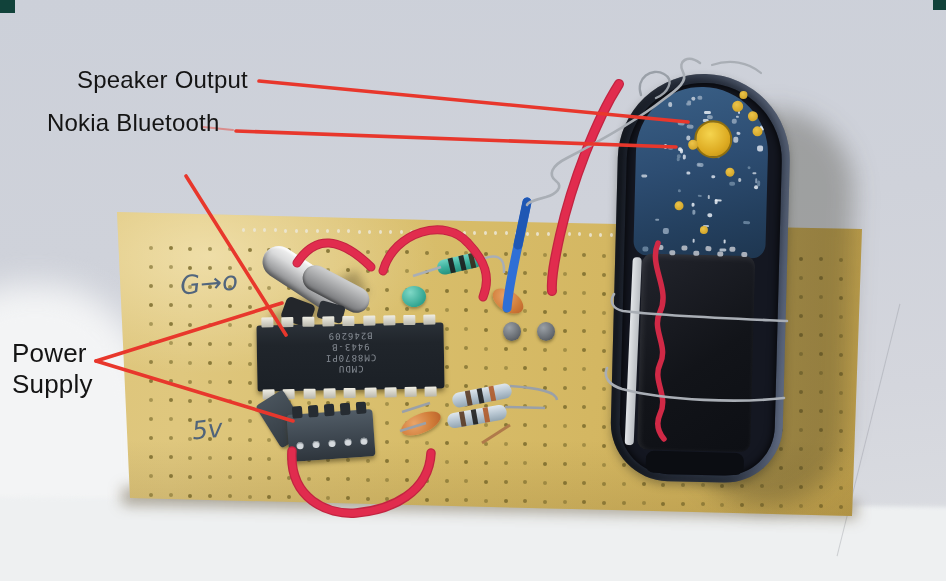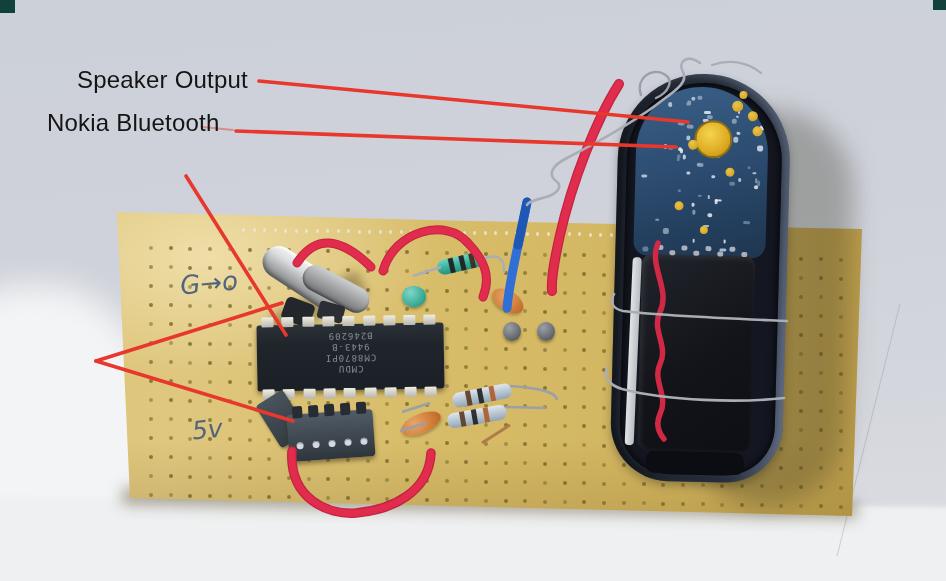--- a/index.html
+++ b/index.html
@@ -822,13 +822,15 @@
   <svg class="layer" width="946" height="581">
     <path d="M 203,127 L 233,130" stroke-width="2" opacity=".45" fill="none" stroke-linecap="round" stroke="#e8372c"></path>
     <path d="M 259,81 L 688,122" stroke-width="3.6" fill="none" stroke-linecap="round" stroke="#e8372c"></path>
     <path d="M 236,131 L 676,147" stroke-width="3.6" fill="none" stroke-linecap="round" stroke="#e8372c"></path>
     <path d="M 186,176 L 286,335" stroke-width="3.6" fill="none" stroke-linecap="round" stroke="#e8372c"></path>
     <path d="M 96,361 L 282,303" stroke-width="3.6" fill="none" stroke-linecap="round" stroke="#e8372c"></path>
     <path d="M 96,361 L 293,421" stroke-width="3.6" fill="none" stroke-linecap="round" stroke="#e8372c"></path>
   </svg>
   <div class="abs label lab-speaker">Speaker Output</div>
   <div class="abs label lab-nokia">Nokia Bluetooth</div>
+  <div class="abs label lab-power">Power
+Supply</div>
 </div>
 
 </body></html>

